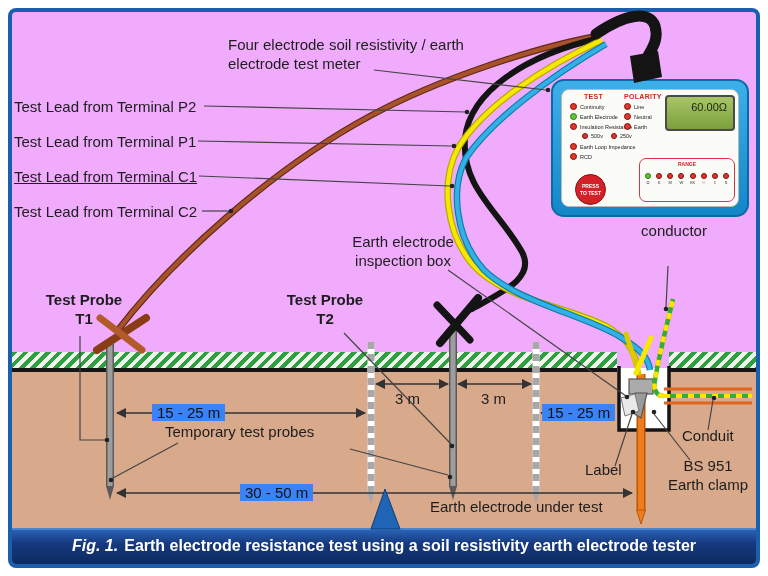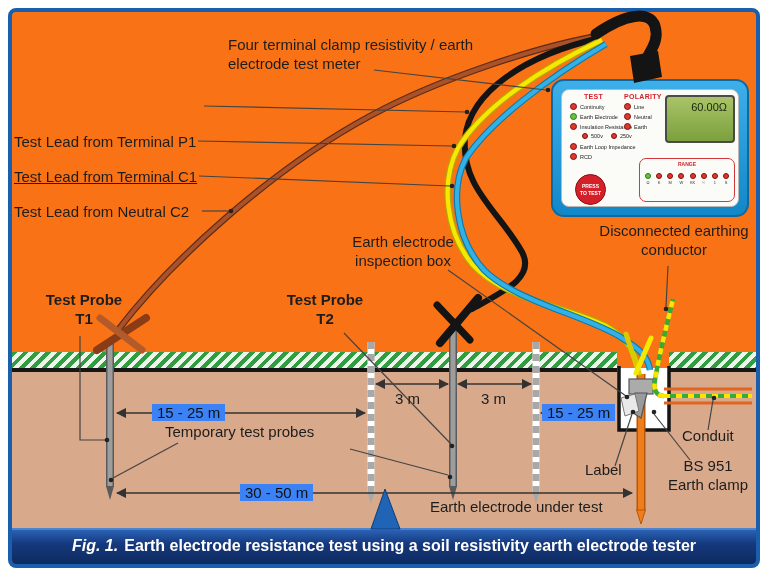--- a/index.html
+++ b/index.html
@@ -1,18 +1,18 @@
 <!DOCTYPE html>
 <html><head>
 <meta charset="utf-8">
 <style>
   html,body{margin:0;padding:0;background:#fff;}
   #stage{position:relative;width:768px;height:576px;background:#ffffff;font-family:"Liberation Sans",sans-serif;overflow:hidden;}
   #frame{position:absolute;left:8px;top:8px;width:752px;height:560px;box-sizing:border-box;
-         border:4px solid #1a5fae;border-radius:8px;background:#f97316;overflow:hidden;}
+         border:4px solid #1a5fae;border-radius:8px;background:#f0abfc;overflow:hidden;}
   .grass{position:absolute;top:340px;height:16px;background:repeating-linear-gradient(135deg,#2e9e41 0 4px,#eef6ec 4px 8px);border-bottom:4px solid #161616;}
   #grass-left{left:0;width:605px;}
   #grass-right{left:657px;width:87px;}
   #ground{position:absolute;left:0;top:360px;width:744px;height:156px;background:#d9a98b;}
   #caption-bar{position:absolute;left:0;top:516px;width:744px;height:36px;
          background:linear-gradient(180deg,#2a62b4 0,#16397e 40%,#0d2a60 100%);
          border-top:2px solid #4a84cf;box-sizing:border-box;
          color:#fff;text-align:center;line-height:32px;font-size:16px;font-weight:bold;}
   #caption-bar .figprefix{font-style:italic;margin-right:6px;}
   svg#overlay{position:absolute;left:0;top:0;z-index:30;pointer-events:none;}
@@ -23,21 +23,21 @@
   
   #meter{position:absolute;left:551px;top:79px;width:198px;height:138px;z-index:20;
          background:linear-gradient(180deg,#3db0ea,#1287c8);border:2px solid #0b6aa6;border-radius:13px;box-sizing:border-box;}
   #meter-face{position:absolute;left:8px;top:8px;right:8px;bottom:8px;background:#fbfbf8;border:1px solid #b9b9b9;border-radius:8px;}
   .m-hdr{position:absolute;font-size:7px;font-weight:bold;color:#d42129;letter-spacing:.3px;}
   .m-row{position:absolute;display:flex;align-items:center;gap:3px;}
   .led{width:7px;height:7px;border-radius:50%;background:#e2372b;border:1px solid #7e0d0d;box-sizing:border-box;flex:none;}
   .led.green{background:#62c33d;border-color:#2a7a12;}
   .led.small{width:6px;height:6px;}
   .m-lab{font-size:5.5px;color:#222;white-space:nowrap;}
-  #lcd{position:absolute;left:103px;top:5px;width:70px;height:48px;box-sizing:border-box;
+  #lcd{position:absolute;left:103px;top:5px;width:70px;height:36px;box-sizing:border-box;
        background:linear-gradient(180deg,#a9c468,#7ba03c);border:2px solid #4a4a46;border-radius:4px;
        text-align:right;padding:4px 6px;font-size:11px;color:#17230e;}
   #press-btn{position:absolute;left:13px;top:84px;width:31px;height:31px;border-radius:50%;
        background:#d42129;border:1px solid #8e0d14;color:#fff;display:flex;flex-direction:column;
        align-items:center;justify-content:center;font-size:5px;font-weight:bold;line-height:1.3;text-align:center;box-sizing:border-box;}
   #range-box{position:absolute;left:77px;top:68px;width:96px;height:44px;border:1.5px solid #d4383c;border-radius:7px;box-sizing:border-box;}
   #range-title{position:absolute;top:2px;left:0;right:0;text-align:center;font-size:5px;font-weight:bold;color:#d42129;}
   #range-leds{position:absolute;left:5px;right:5px;top:14px;display:flex;justify-content:space-between;}
   .range-cell{display:flex;flex-direction:column;align-items:center;gap:1px;}
   .range-cell .rlab{font-size:4px;color:#333;}
@@ -275,33 +275,33 @@
       <circle cx="450" cy="477" r="2.3"></circle>
         <circle cx="633" cy="412" r="2.3"></circle>
       <circle cx="654" cy="412" r="2.3"></circle>
         <circle cx="714" cy="398" r="2.3"></circle>
     </g>
 
     <polygon points="371,529 400,529 385,489" fill="#1f64b5" stroke="#0d3d7a" stroke-width="1"></polygon>
   </svg>
 
   <div class="lbl" style="left:228px;top:36px;">
-    <div>Four terminal clamp resistivity / earth</div>
+    <div>Four electrode soil resistivity / earth</div>
     <div>electrode test meter</div>
   </div>
+  <div class="lbl" style="left:14px;top:98px;">Test Lead from Terminal P2</div>
   <div class="lbl" style="left:14px;top:133px;">Test Lead from Terminal P1</div>
   <div class="lbl" style="left:14px;top:168px;text-decoration:underline;">Test Lead from Terminal C1</div>
-  <div class="lbl" style="left:14px;top:203px;">Test Lead from Neutral C2</div>
+  <div class="lbl" style="left:14px;top:203px;">Test Lead from Terminal C2</div>
 
   <div class="lbl center" style="left:340px;top:233px;width:126px;">
     <div>Earth electrode</div>
     <div>inspection box</div>
   </div>
   <div class="lbl center" style="left:588px;top:222px;width:172px;">
-    <div>Disconnected earthing</div>
     <div>conductor</div>
   </div>
 
   <div class="lbl center bold" style="left:39px;top:291px;width:90px;">
     <div>Test Probe</div>
     <div>T1</div>
   </div>
   <div class="lbl center bold" style="left:280px;top:291px;width:90px;">
     <div>Test Probe</div>
     <div>T2</div>

